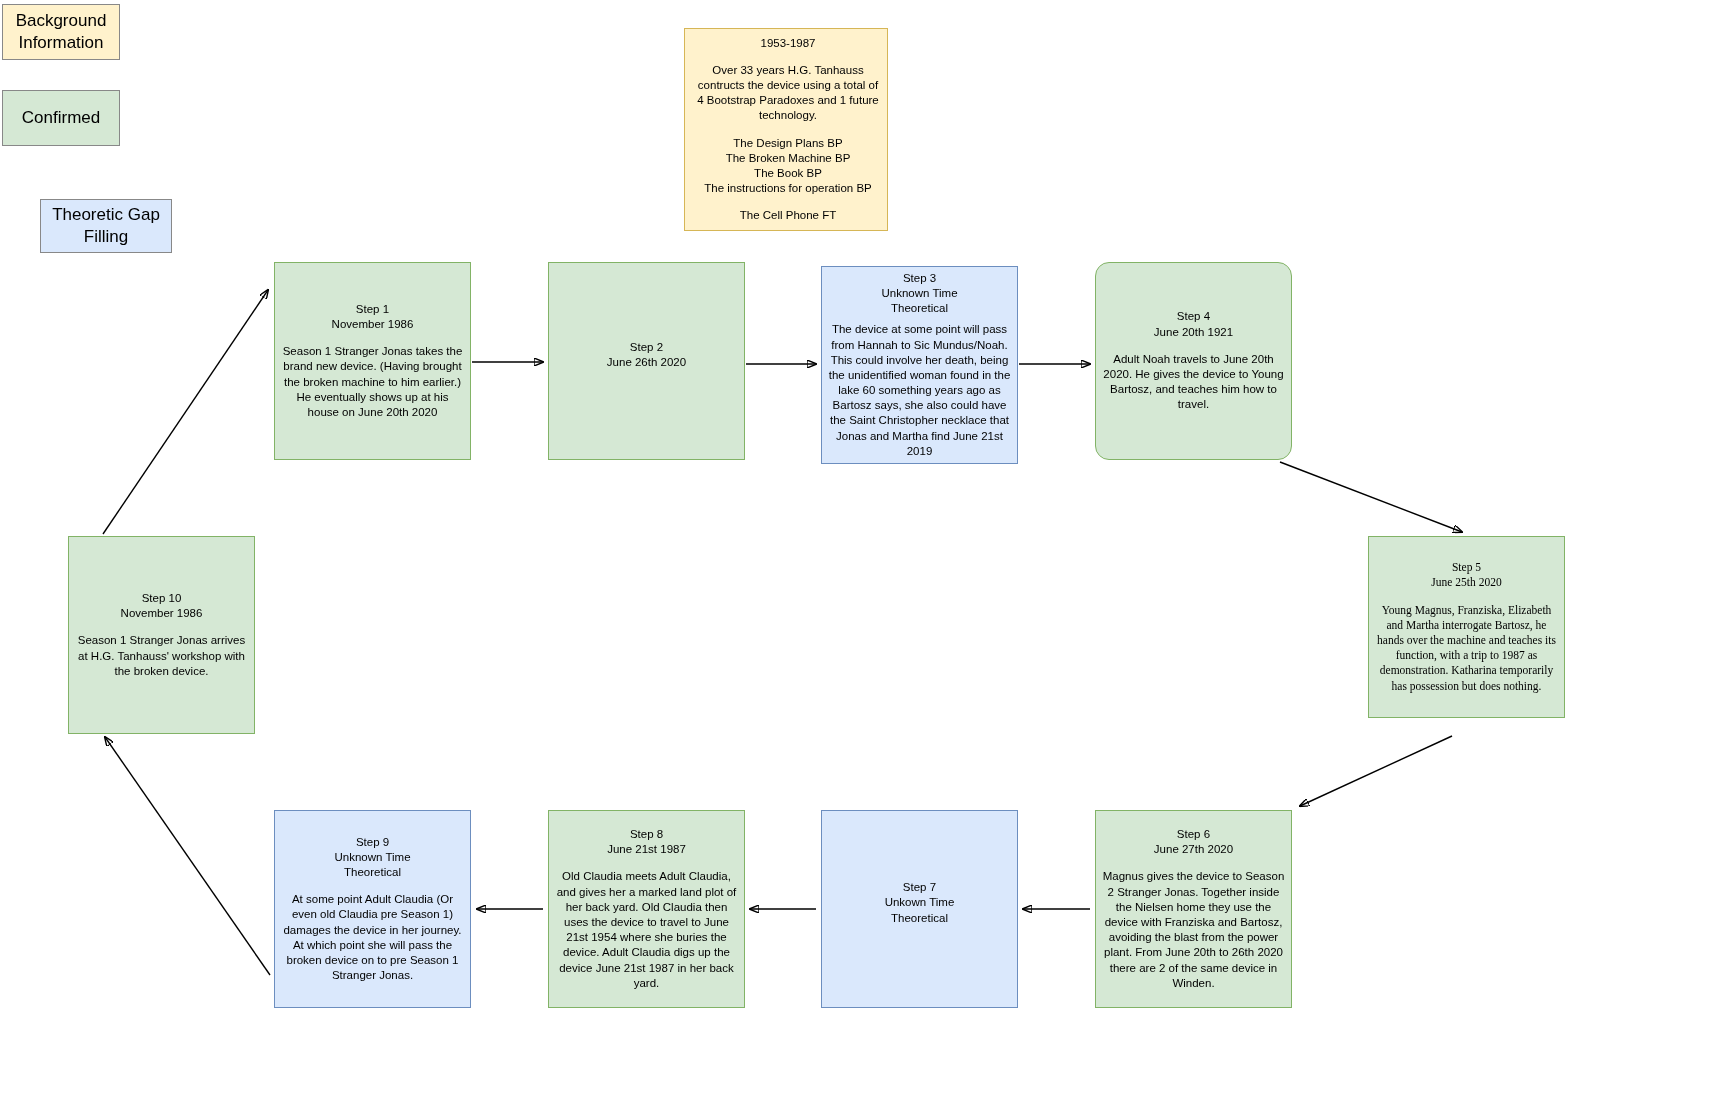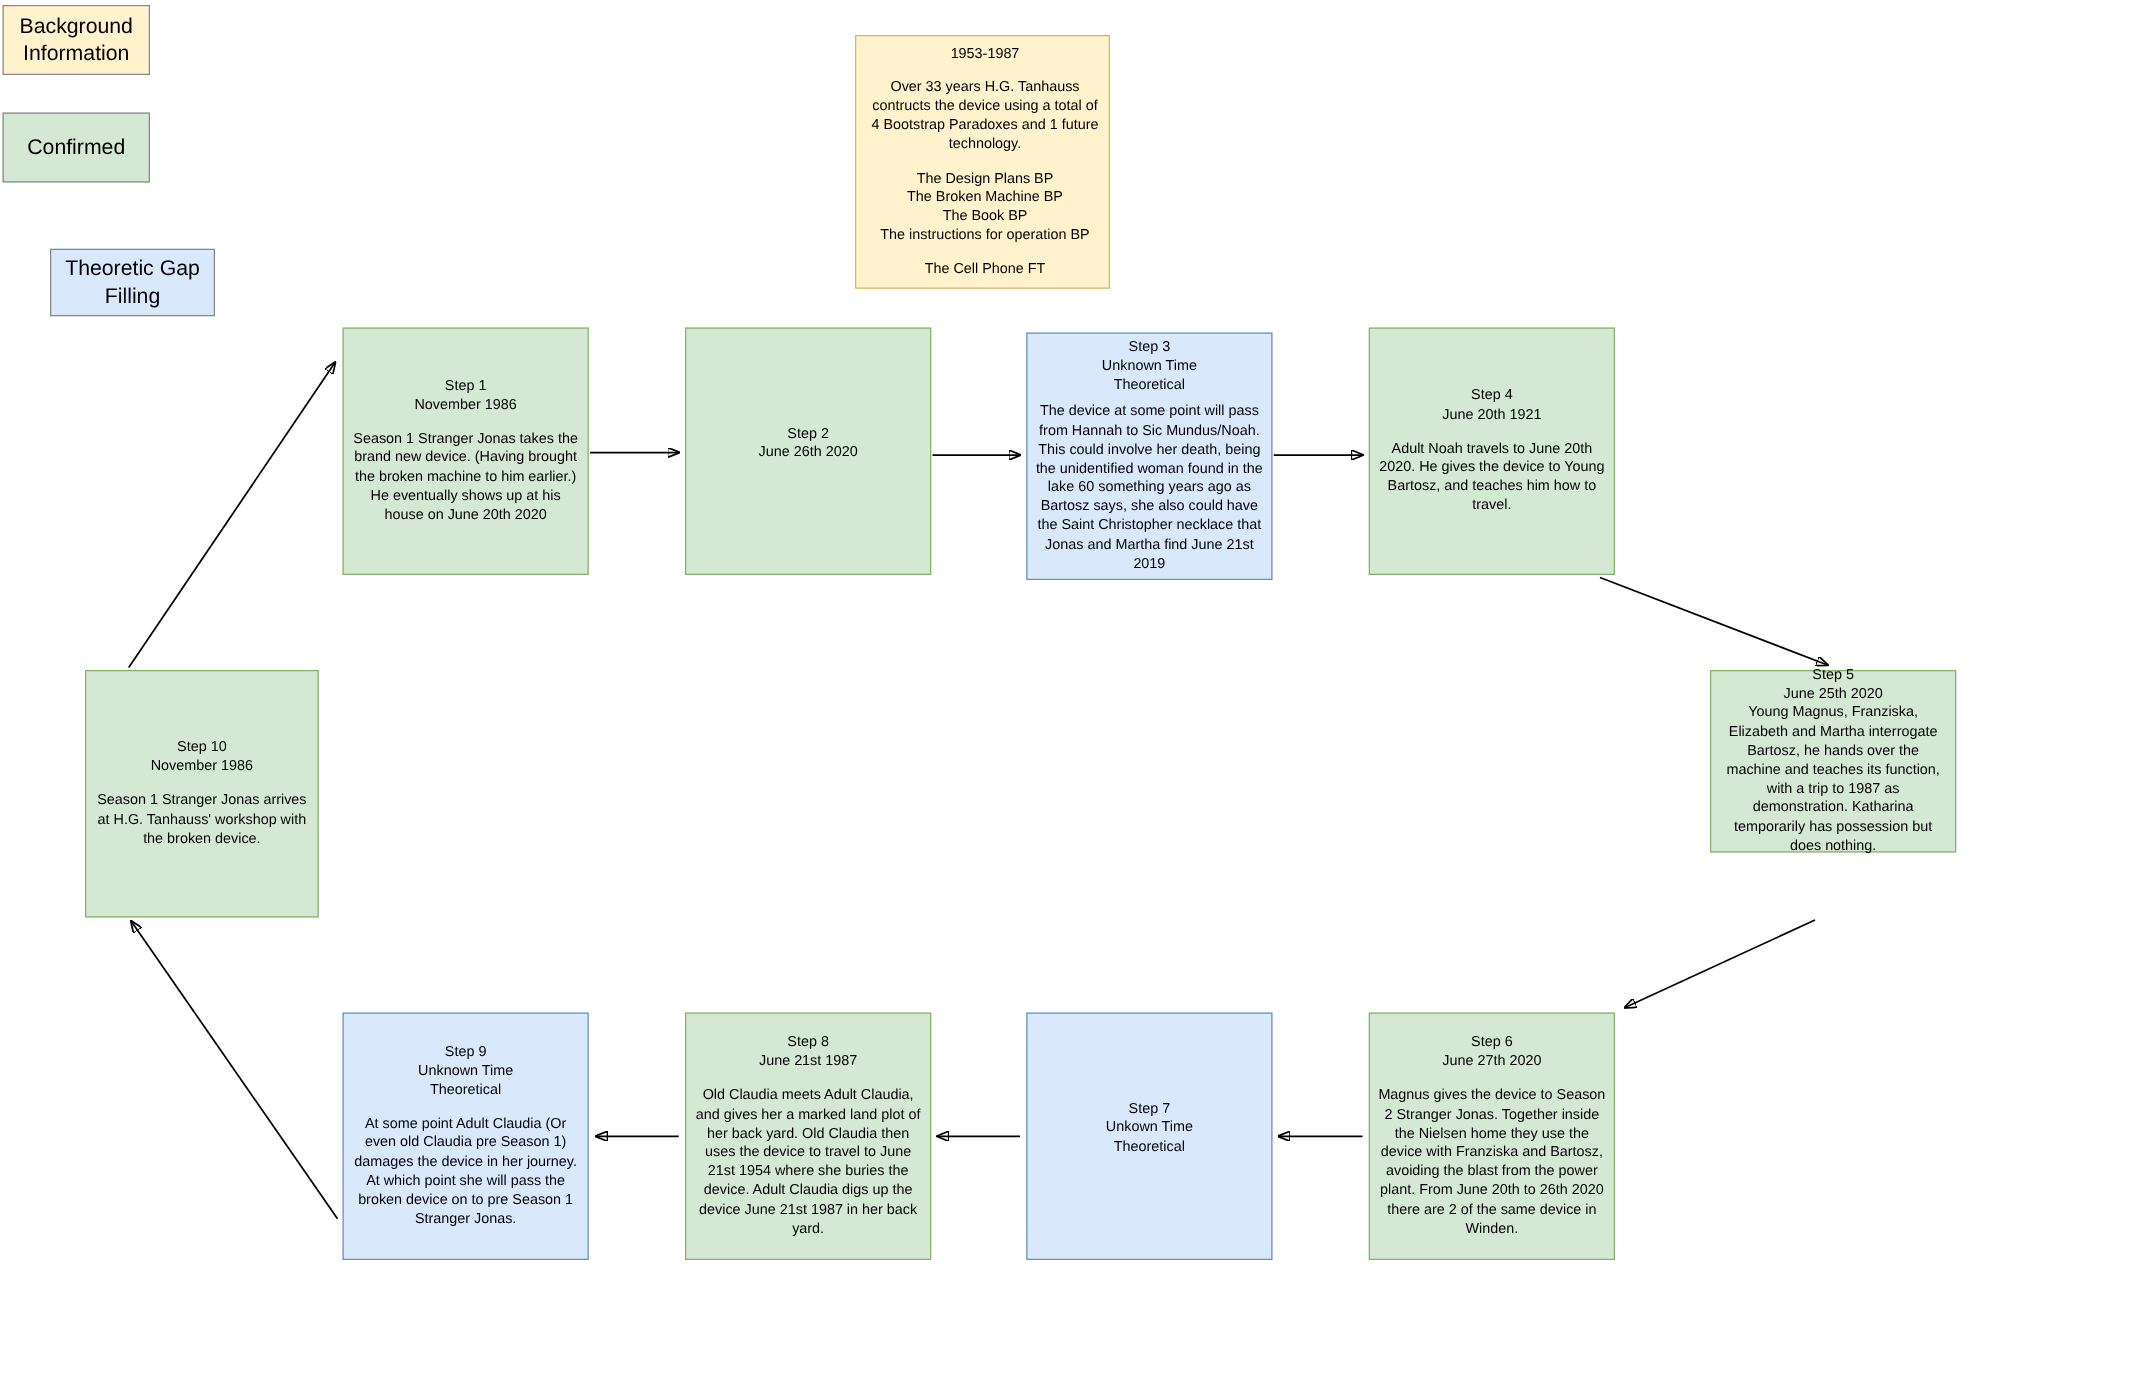--- a/index.html
+++ b/index.html
@@ -134,27 +134,27 @@
 June 26th 2020</div>
         <div class="gap"></div>
       </div>
       <div class="node theoretic" style="left: 821px; top: 266px; width: 197px; height: 198px;">
         <div class="title-line">Step 3
 Unknown Time
 Theoretical</div>
         <div class="gap"></div>
         <div class="body-text">The device at some point will pass from Hannah to Sic Mundus/Noah. This could involve her death, being the unidentified woman found in the lake 60 something years ago as Bartosz says, she also could have the Saint Christopher necklace that Jonas and Martha find June 21st 2019</div>
       </div>
-      <div class="node confirmed" style="left: 1095px; top: 262px; width: 197px; height: 198px;">
+      <div class="node confirmed" style="left: 1095px; top: 262px; width: 197px; height: 198px; border-radius: 14px;">
         <div class="title-line">Step 4
 June 20th 1921</div>
         <div class="gap"></div>
         <div class="body-text">Adult Noah travels to June 20th 2020. He gives the device to Young Bartosz, and teaches him how to travel.</div>
       </div>
-      <div class="node confirmed" style="left: 1368px; top: 536px; width: 197px; height: 146px;">
+      <div class="node confirmed" style="left: 1368px; top: 536px; width: 197px; height: 182px; font-family: Liberation Serif, serif;">
         <div class="title-line">Step 5
 June 25th 2020</div>
         <div class="gap"></div>
         <div class="body-text">Young Magnus, Franziska, Elizabeth and Martha interrogate Bartosz, he hands over the machine and teaches its function, with a trip to 1987 as demonstration. Katharina temporarily has possession but does nothing.</div>
       </div>
       <div class="node confirmed" style="left: 1095px; top: 810px; width: 197px; height: 198px;">
         <div class="title-line">Step 6
 June 27th 2020</div>
         <div class="gap"></div>
         <div class="body-text">Magnus gives the device to Season 2 Stranger Jonas. Together inside the Nielsen home they use the device with Franziska and Bartosz, avoiding the blast from the power plant. From June 20th to 26th 2020 there are 2 of the same device in Winden.</div>

